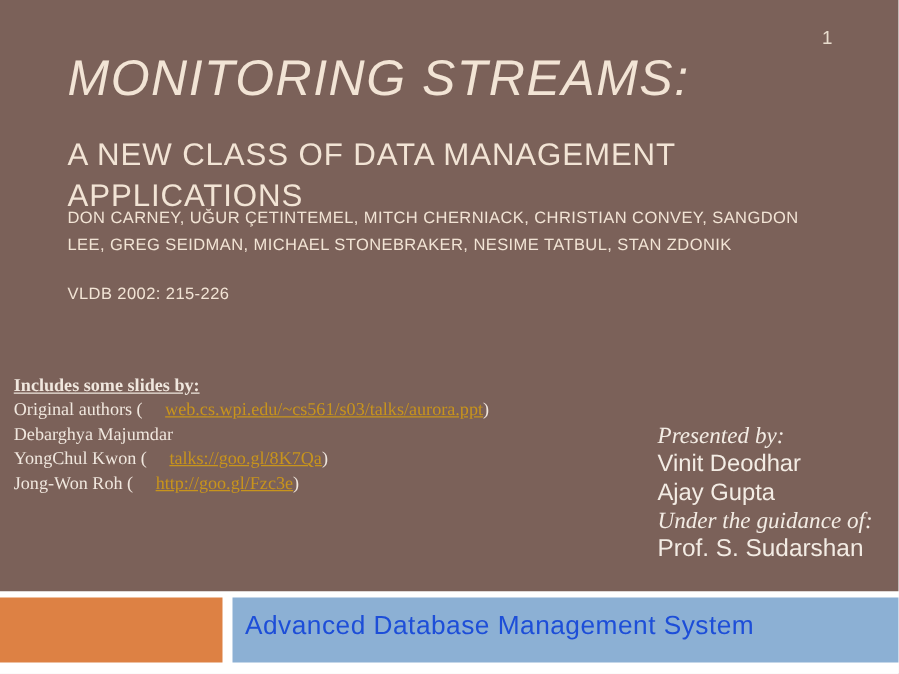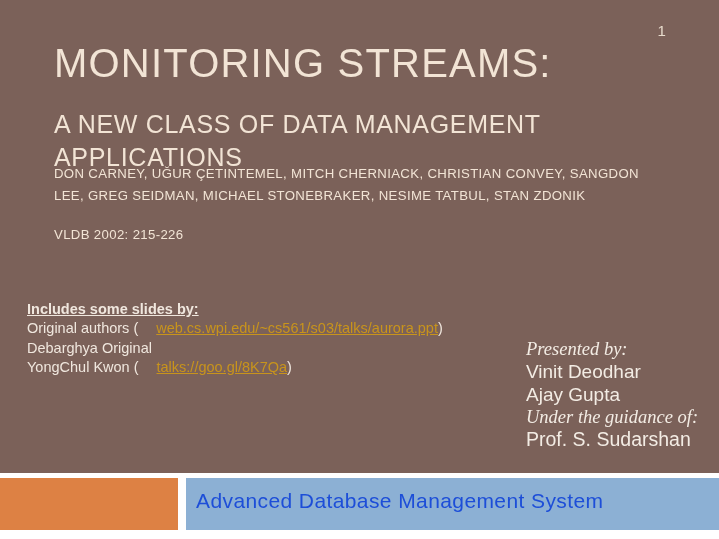--- a/index.html
+++ b/index.html
@@ -43,20 +43,21 @@
     position: absolute;
     left: 54px;
     top: 40px;
     font-family: "Liberation Sans", sans-serif;
     font-weight: 300;
     font-size: 40px;
     line-height: 46px;
     letter-spacing: 1.2px;
     color: #f2e4d5;
     white-space: nowrap;
+    font-style: italic;
   }
   .title-sub {
     position: absolute;
     left: 54px;
     top: 108px;
     width: 600px;
     font-family: "Liberation Sans", sans-serif;
     font-weight: 300;
     font-size: 25px;
     line-height: 33px;
@@ -81,23 +82,23 @@
     top: 227px;
     font-family: "Liberation Sans", sans-serif;
     font-weight: 300;
     font-size: 13.2px;
     letter-spacing: 0.35px;
     color: #f2e4d5;
   }
   
   .credits {
     position: absolute;
-    left: 27px;
+    left: 11px;
     top: 300px;
-    font-family: Liberation Sans, sans-serif;
+    font-family: Liberation Serif, serif;
     font-size: 14.5px;
     line-height: 19.4px;
     color: #f0e7de;
   }
   .credits .heading {
     font-weight: bold;
     text-decoration: underline;
   }
   .credits a, .credits .link {
     color: #c8941c;
@@ -183,27 +184,30 @@
 
   <div class="credits">
     <div class="heading">Includes some slides by:</div>
 
     <div>
       <span>Original authors (</span><a class="link" href="#">web.cs.wpi.edu/~cs561/s03/talks/aurora.ppt</a><span>)</span>
     </div>
 
 
     <div>
-      <span>Debarghya Original</span>
+      <span>Debarghya Majumdar</span>
     </div>
 
     <div>
       <span>YongChul Kwon (</span><a class="link" href="#">talks://goo.gl/8K7Qa</a><span>)</span>
     </div>
 
+    <div>
+      <span>Jong-Won Roh (</span><a class="link" href="#">http://goo.gl/Fzc3e</a><span>)</span>
+    </div>
   </div>
 
   <div class="presented">
     <div class="ital">Presented by:</div>
     <div class="plain">Vinit Deodhar</div>
     <div class="plain">Ajay Gupta</div>
     <div class="guide">Under the guidance of:</div>
     <div class="prof">Prof. S. Sudarshan</div>
   </div>
 

